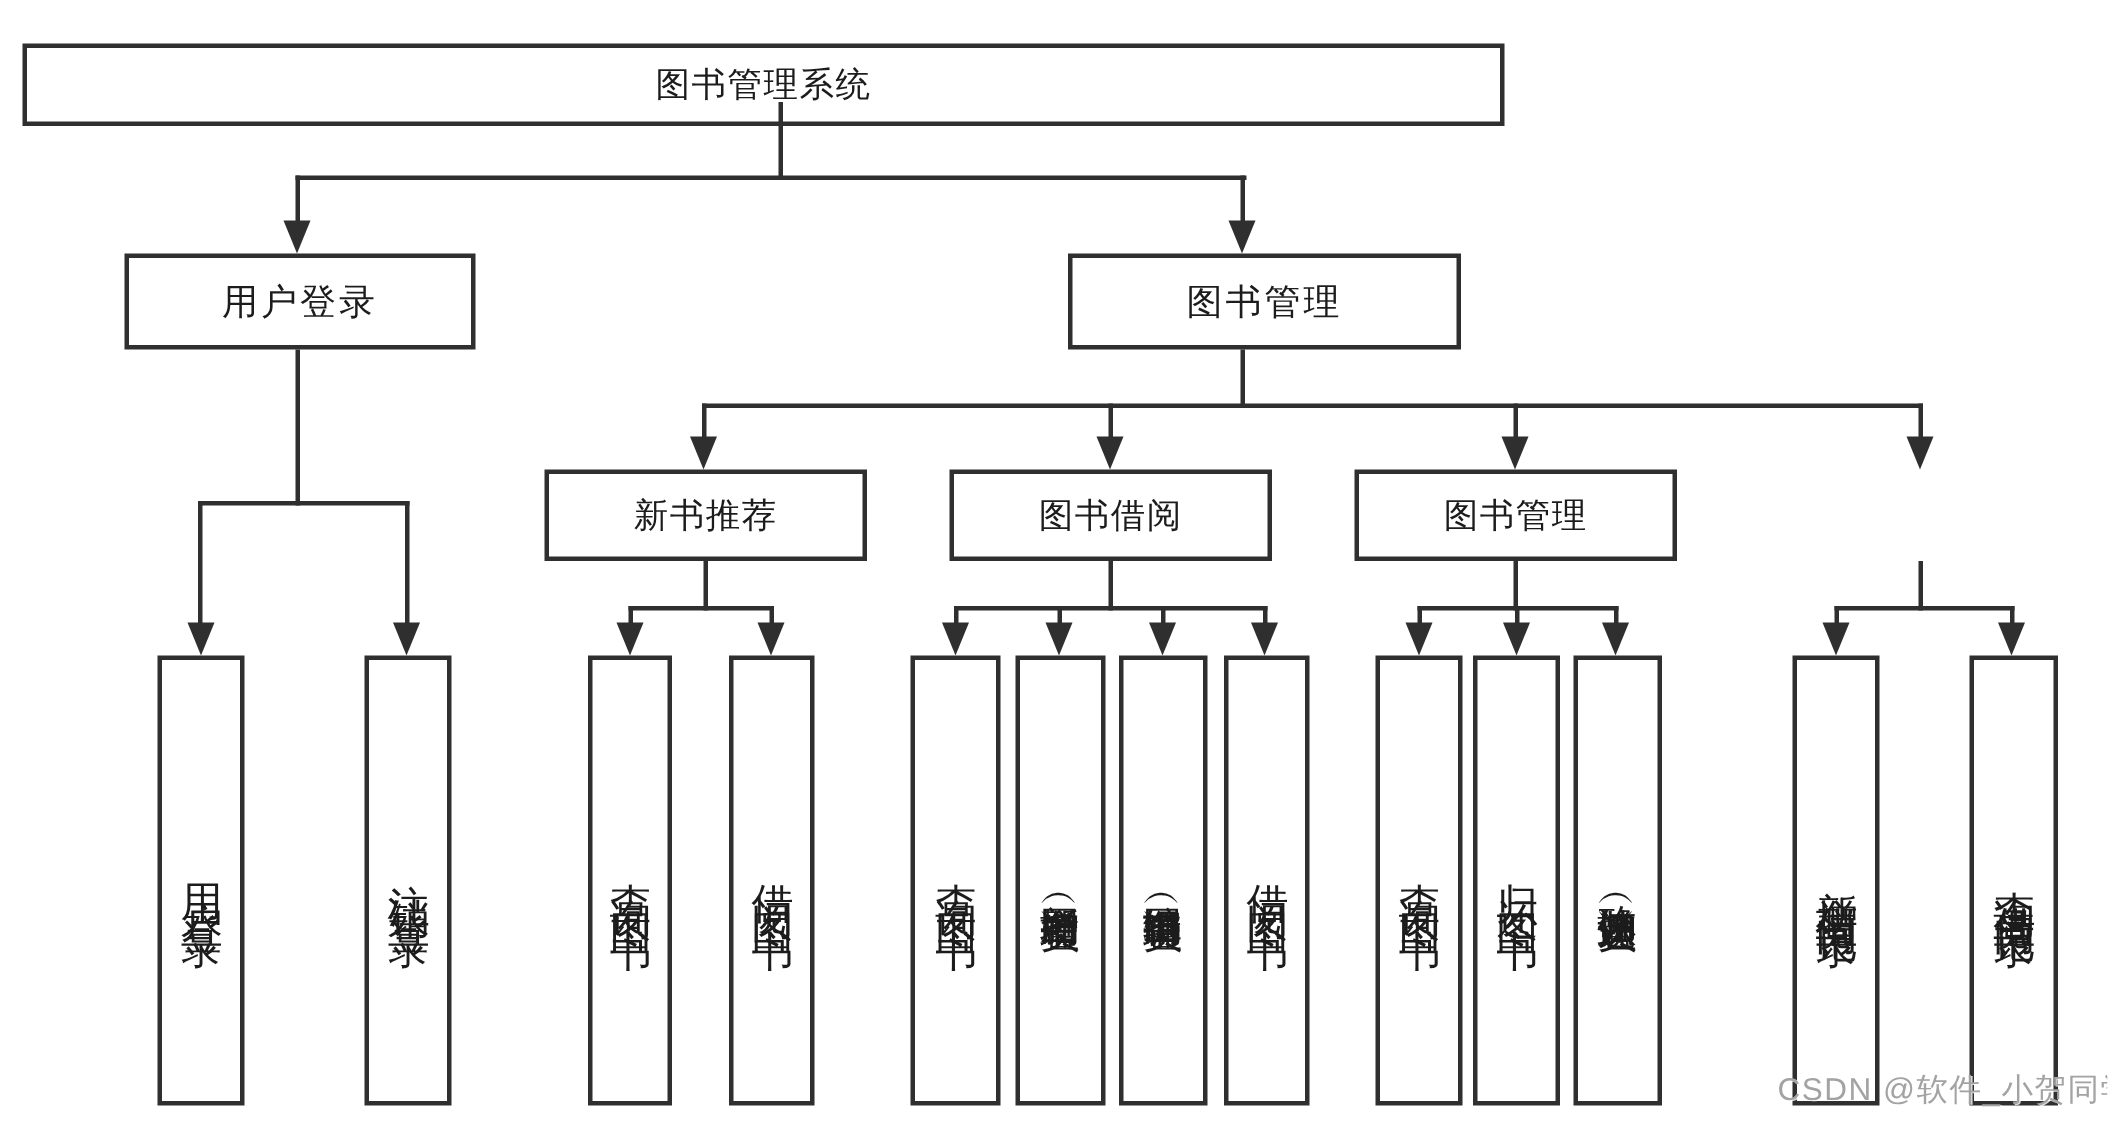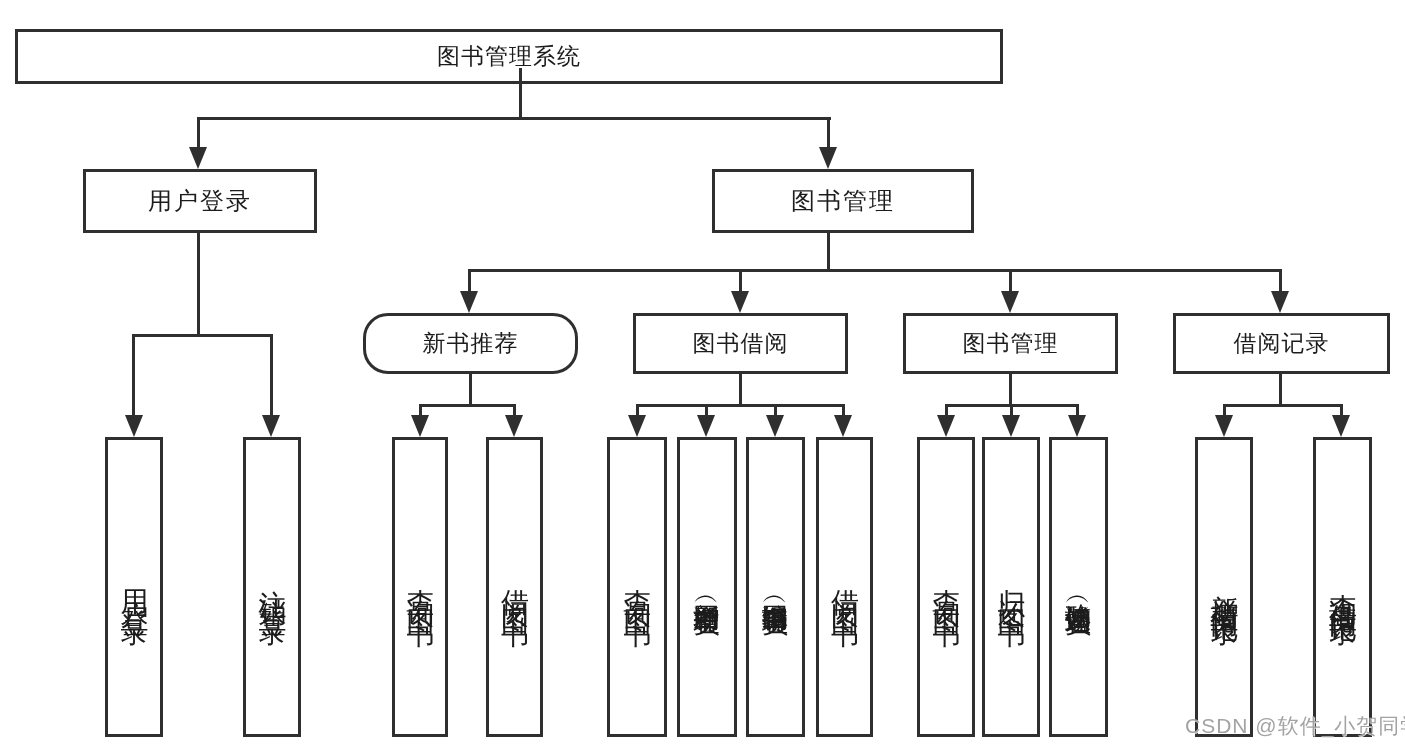--- a/index.html
+++ b/index.html
@@ -60,31 +60,28 @@
     <span class="hlabel">图书管理系统</span>
   </div>
 
   <div class="box" style="left:83px; top:169px; width:234px; height:64px;">
     <span class="hlabel-lg">用户登录</span>
   </div>
   <div class="box" style="left:712px; top:169px; width:262px; height:64px;">
     <span class="hlabel-lg">图书管理</span>
   </div>
 
-  <div class="box" style="left:363px; top:313px; width:215px; height:61px;border-radius:25px;">
+  <div class="box" style="left:363px; top:313px; width:215px; height:61px;">
     <span class="hlabel">新书推荐</span>
   </div>
   <div class="box" style="left:633px; top:313px; width:215px; height:61px;">
     <span class="hlabel">图书借阅</span>
   </div>
   <div class="box" style="left:903px; top:313px; width:215px; height:61px;">
     <span class="hlabel">图书管理</span>
-  </div>
-  <div class="box" style="left:1173px; top:313px; width:217px; height:61px;">
-    <span class="hlabel">借阅记录</span>
   </div>
 
   <div class="box" style="left:105px; top:437px; width:58px; height:300px;">
     <span class="vtext v4">用户登录</span>
   </div>
   <div class="box" style="left:243px; top:437px; width:58px; height:300px;">
     <span class="vtext v4">注销登录</span>
   </div>
 
   <div class="box" style="left:392px; top:437px; width:56px; height:300px;">

